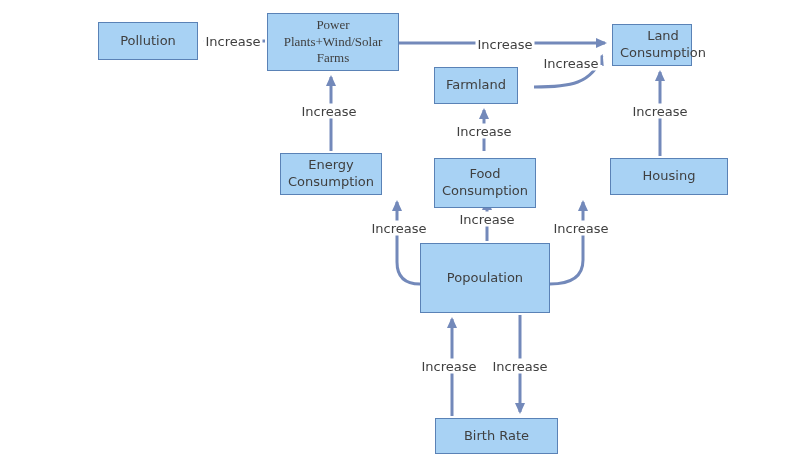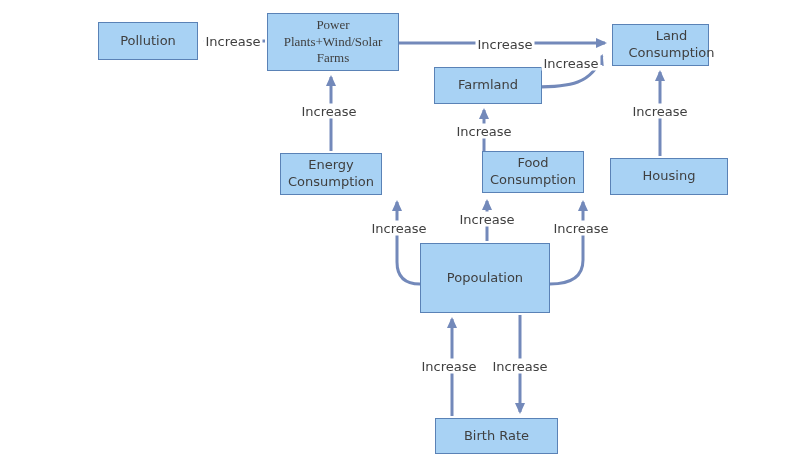--- a/index.html
+++ b/index.html
@@ -35,24 +35,24 @@
     transform: translate(-50%, -50%);
     background: #ffffff;
     padding: 0 2px;
     font-size: 13px;
     color: #3f3f3f;
     white-space: nowrap;
   }
   
   .n-pollution          { left:  98px; top:  22px; width: 100px; height: 38px; }
   .n-power-plants       { left: 267px; top:  13px; width: 132px; height: 58px; font-family: Liberation Serif, serif; }
-  .n-land-consumption   { left: 612px; top:  24px; width:  97px; height: 42px; padding-left: 25px; }
-  .n-farmland           { left: 434px; top:  67px; width: 108px; height: 37px; }
+  .n-land-consumption   { left: 612px; top:  24px; width:  80px; height: 42px; padding-left: 25px; }
+  .n-farmland           { left: 434px; top:  67px; width: 84px; height: 37px; }
   .n-energy-consumption { left: 280px; top: 153px; width: 102px; height: 42px; }
-  .n-food-consumption   { left: 434px; top: 151px; width: 102px; height: 42px; margin-left: 48px; }
+  .n-food-consumption   { left: 434px; top: 158px; width: 102px; height: 50px; }
   .n-housing            { left: 610px; top: 158px; width: 118px; height: 37px; }
   .n-population         { left: 420px; top: 243px; width: 130px; height: 70px; }
   .n-birth-rate         { left: 435px; top: 418px; width: 123px; height: 36px; }
   
   .l-0  { left: 233px; top:  41px; }
   .l-1  { left: 505px; top:  44px; }
   .l-2  { left: 571px; top:  63px; }
   .l-3  { left: 329px; top: 111px; }
   .l-4  { left: 484px; top: 131px; }
   .l-5  { left: 660px; top: 111px; }

